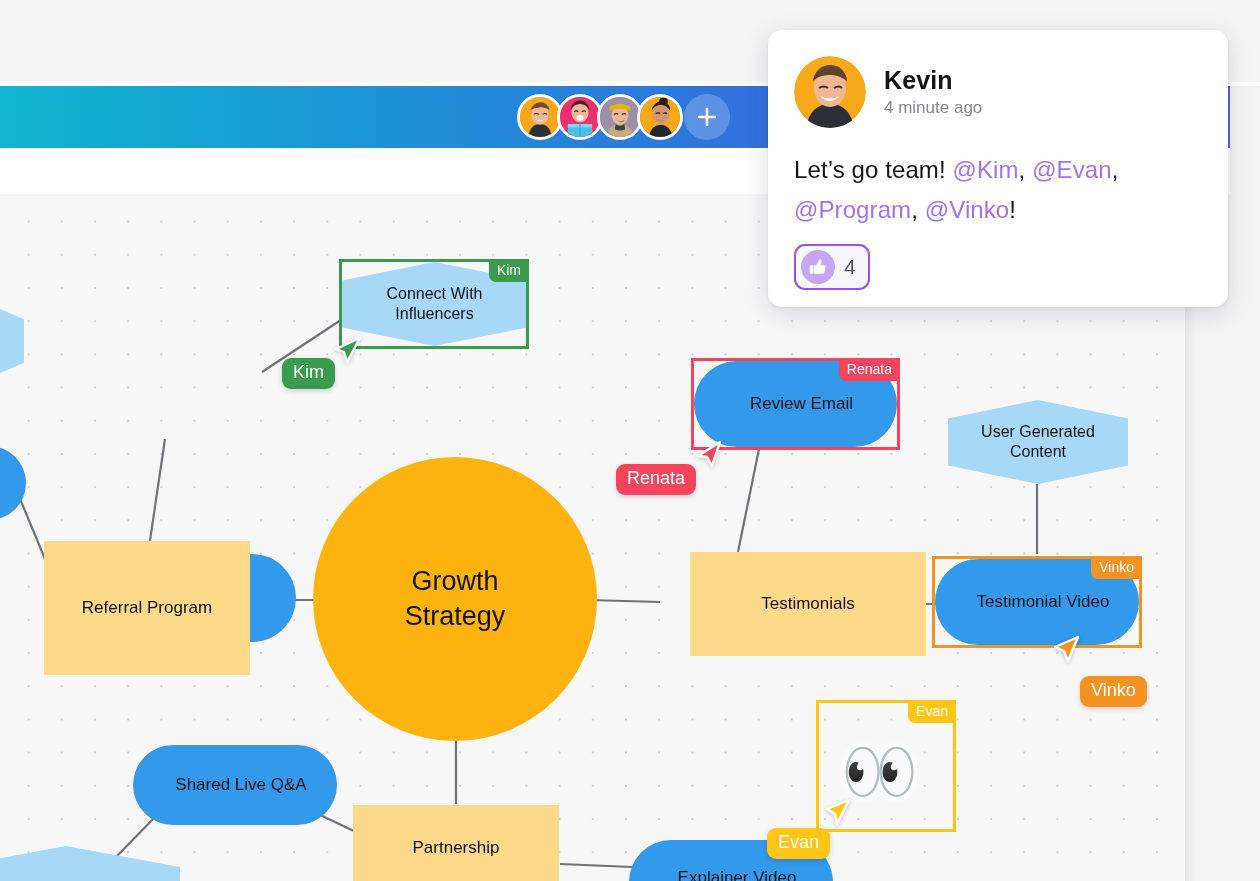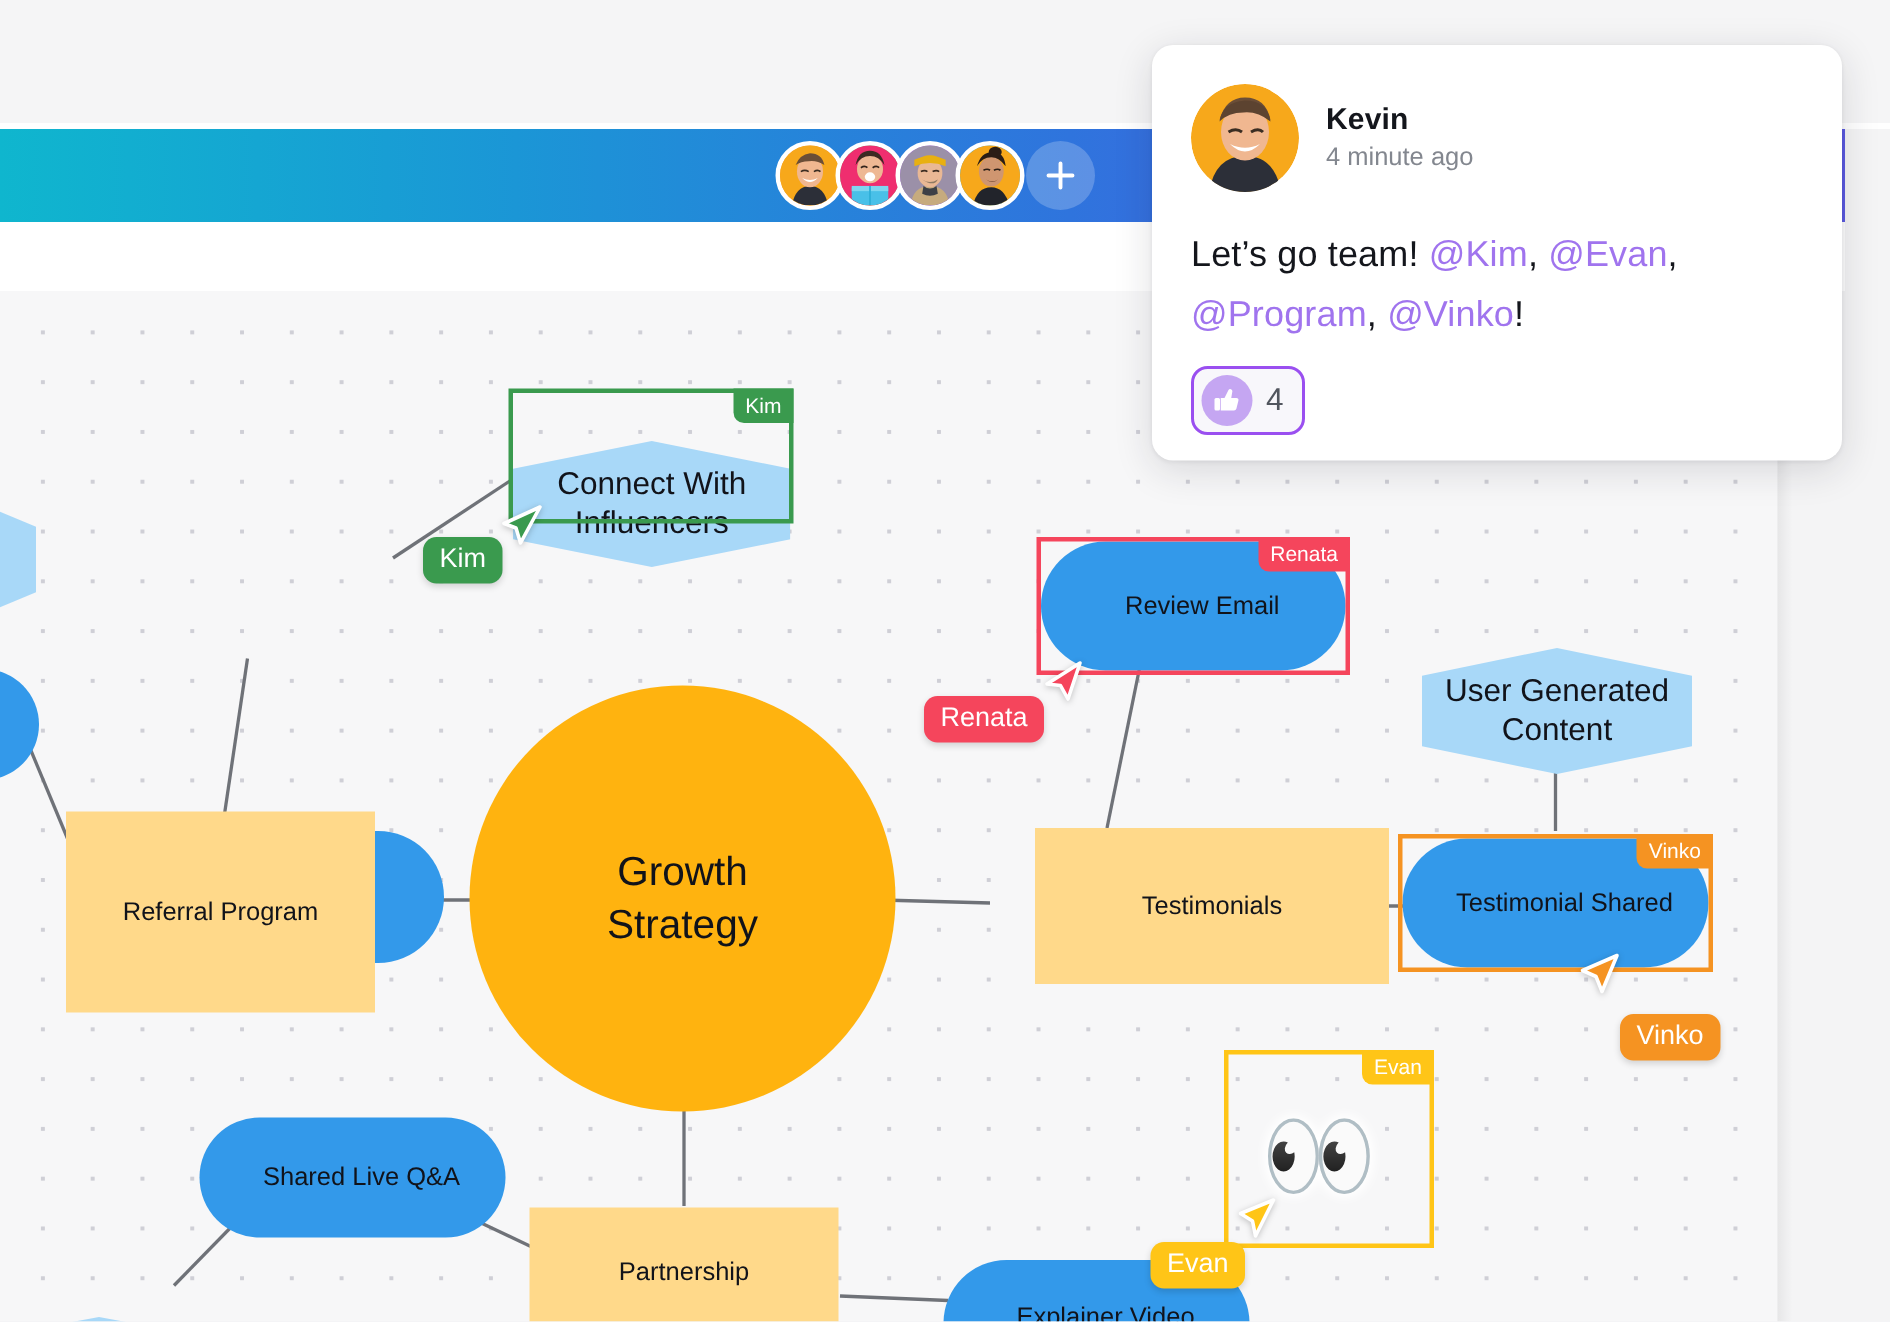--- a/index.html
+++ b/index.html
@@ -78,22 +78,22 @@
   .node {
     position: absolute;
     display: flex; align-items: center; justify-content: center;
     text-align: center;
     color: #11131a;
     line-height: 1.22;
     cursor: pointer;
   }
   .node-pill { background: #3399ea; border-radius: 999px; font-size: 17px; padding-left: 12px; }
   .node-rect { background: #ffd98a; font-size: 17px; }
-  .node-hex  { background: #a8d8f8; font-size: 21px;
-    clip-path: polygon(0% 22%, 50% 0%, 100% 22%, 100% 78%, 50% 100%, 0% 78%); margin-top: 32px; }
+  .node-hex  { background: #a8d8f8; font-size: 16px;
+    clip-path: polygon(0% 22%, 50% 0%, 100% 22%, 100% 78%, 50% 100%, 0% 78%); }
   .node-circle { background: #ffb30f; border-radius: 50%; font-size: 27px; font-weight: 400; }
 
   
   .sel {
     position: absolute; border: 3px solid #000; cursor: pointer;
   }
   .sel .tag {
     position: absolute; right: -3px; top: -3px;
     padding: 2px 8px 3px; font-size: 14px; color: #fff;
     border-bottom-left-radius: 7px;
@@ -129,21 +129,21 @@
     position: absolute; left: 768px; top: 30px; width: 460px; height: 277px;
     background: #fff; border-radius: 14px;
     box-shadow: 0 6px 26px rgba(25,28,40,0.14), 0 1px 3px rgba(25,28,40,0.08);
     padding: 26px 26px 0 26px;
   }
   .cc-head { display: flex; align-items: center; gap: 18px; }
   .cc-avatar {
     width: 72px; height: 72px; border-radius: 50%;
     overflow: hidden; position: relative; flex: 0 0 auto;
   }
-  .cc-name { font-size: 20px; font-weight: bold; color: #14161c; letter-spacing: .1px; }
+  .cc-name { font-size: 25px; font-weight: bold; color: #14161c; letter-spacing: .1px; }
   .cc-time { font-size: 17px; color: #83878f; margin-top: 3px; }
   .cc-body {
     margin-top: 22px; font-size: 24px; color: #14161c;
     line-height: 1.66; letter-spacing: .1px;
   }
   .mention { color: #a074ee; }
   .reaction {
     margin-top: 14px; display: inline-flex; align-items: center; gap: 9px;
     border: 2px solid #9a4ff0; border-radius: 11px;
     background: #f8f7fb; padding: 4px 12px 4px 5px;
@@ -302,21 +302,21 @@
     <div class="node node-circle" style="left:313px; top:263px; width:284px; height:284px;">
       <span style="white-space:pre-line; line-height:1.3;">Growth
 Strategy</span>
     </div>
 
     <div class="node node-rect" style="left:690px; top:358px; width:236px; height:104px;">
       <span>Testimonials</span>
     </div>
 
     <div class="node node-pill" style="left:935px; top:365px; width:204px; height:86px;">
-      <span>Testimonial Shared</span>
+      <span>Testimonial Video</span>
     </div>
     <div class="sel orange" style="left:932px; top:362px; width:210px; height:92px;">
       <span class="tag">Vinko</span>
     </div>
 
     <div class="node node-pill" style="left:133px; top:551px; width:204px; height:80px;">
       <span>Shared Live Q&amp;A</span>
     </div>
 
     <div class="node node-rect" style="left:353px; top:611px; width:206px; height:104px;">

